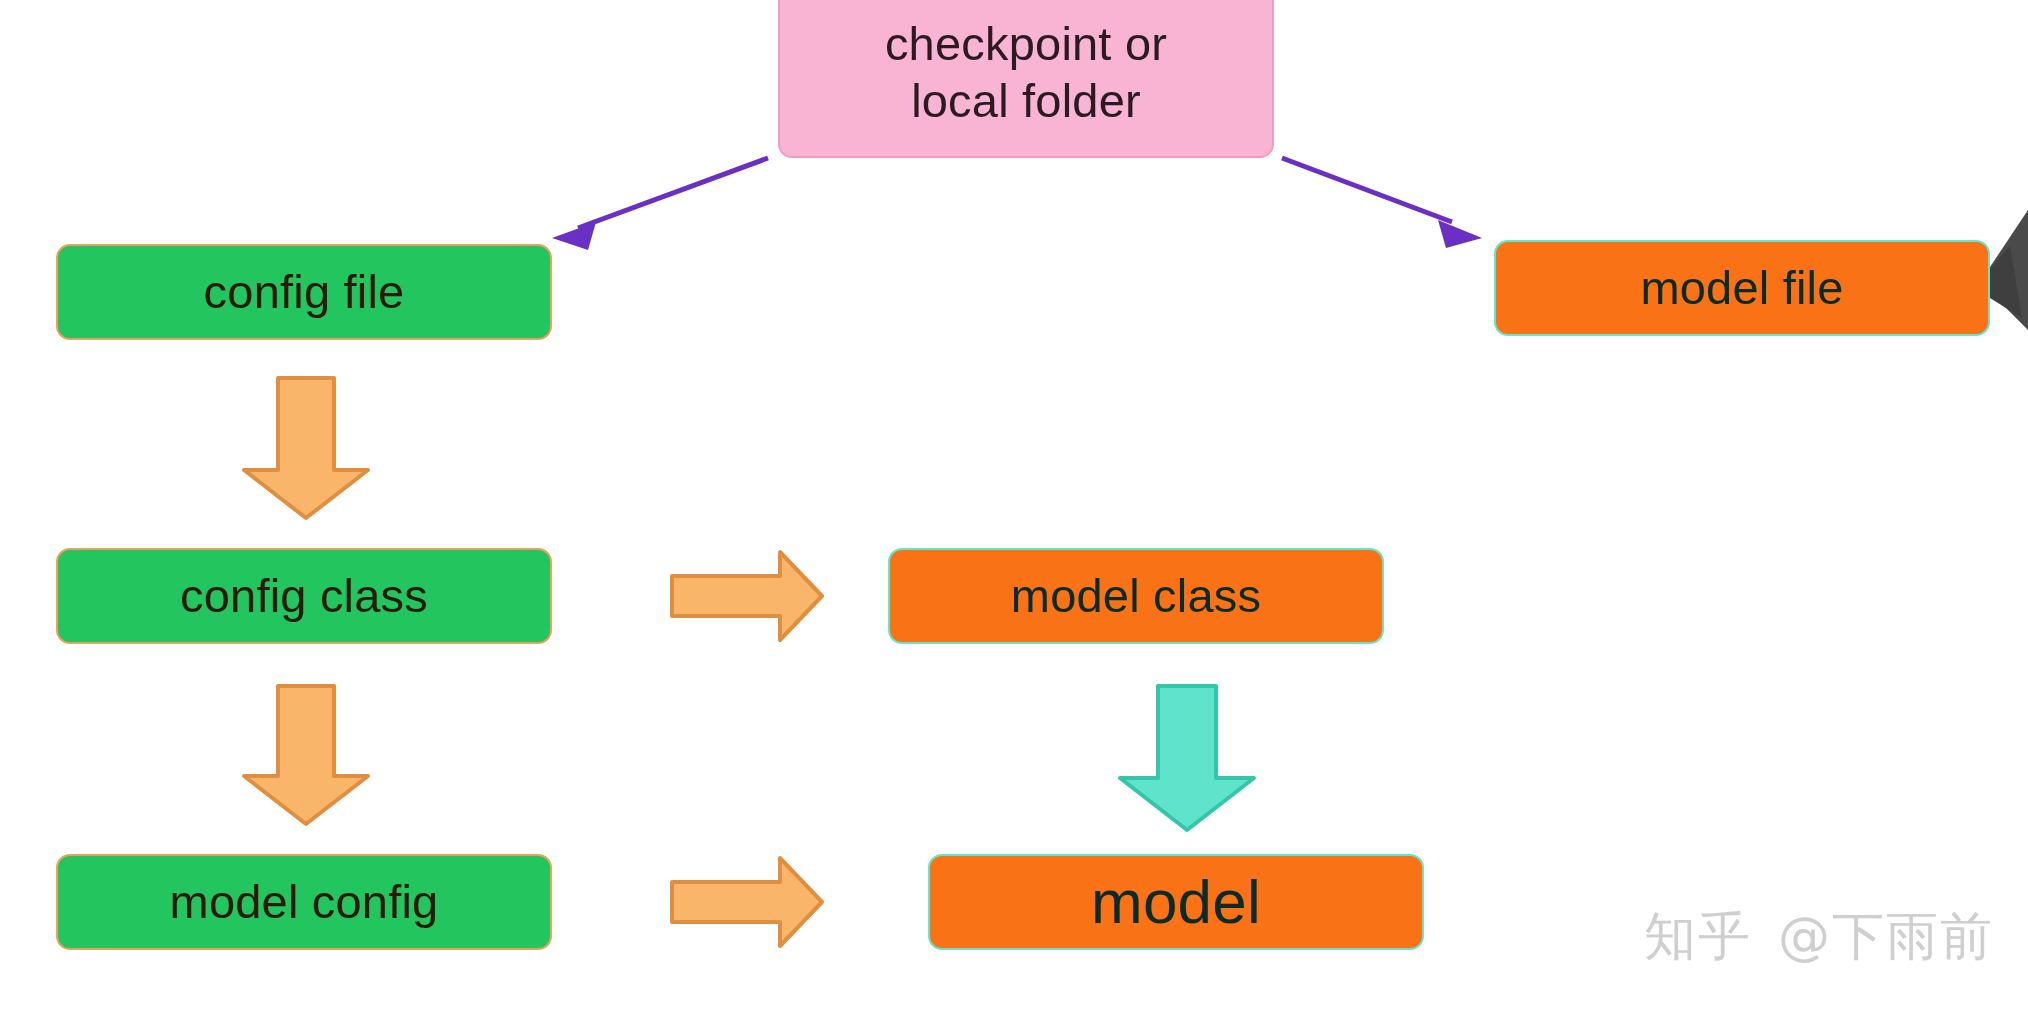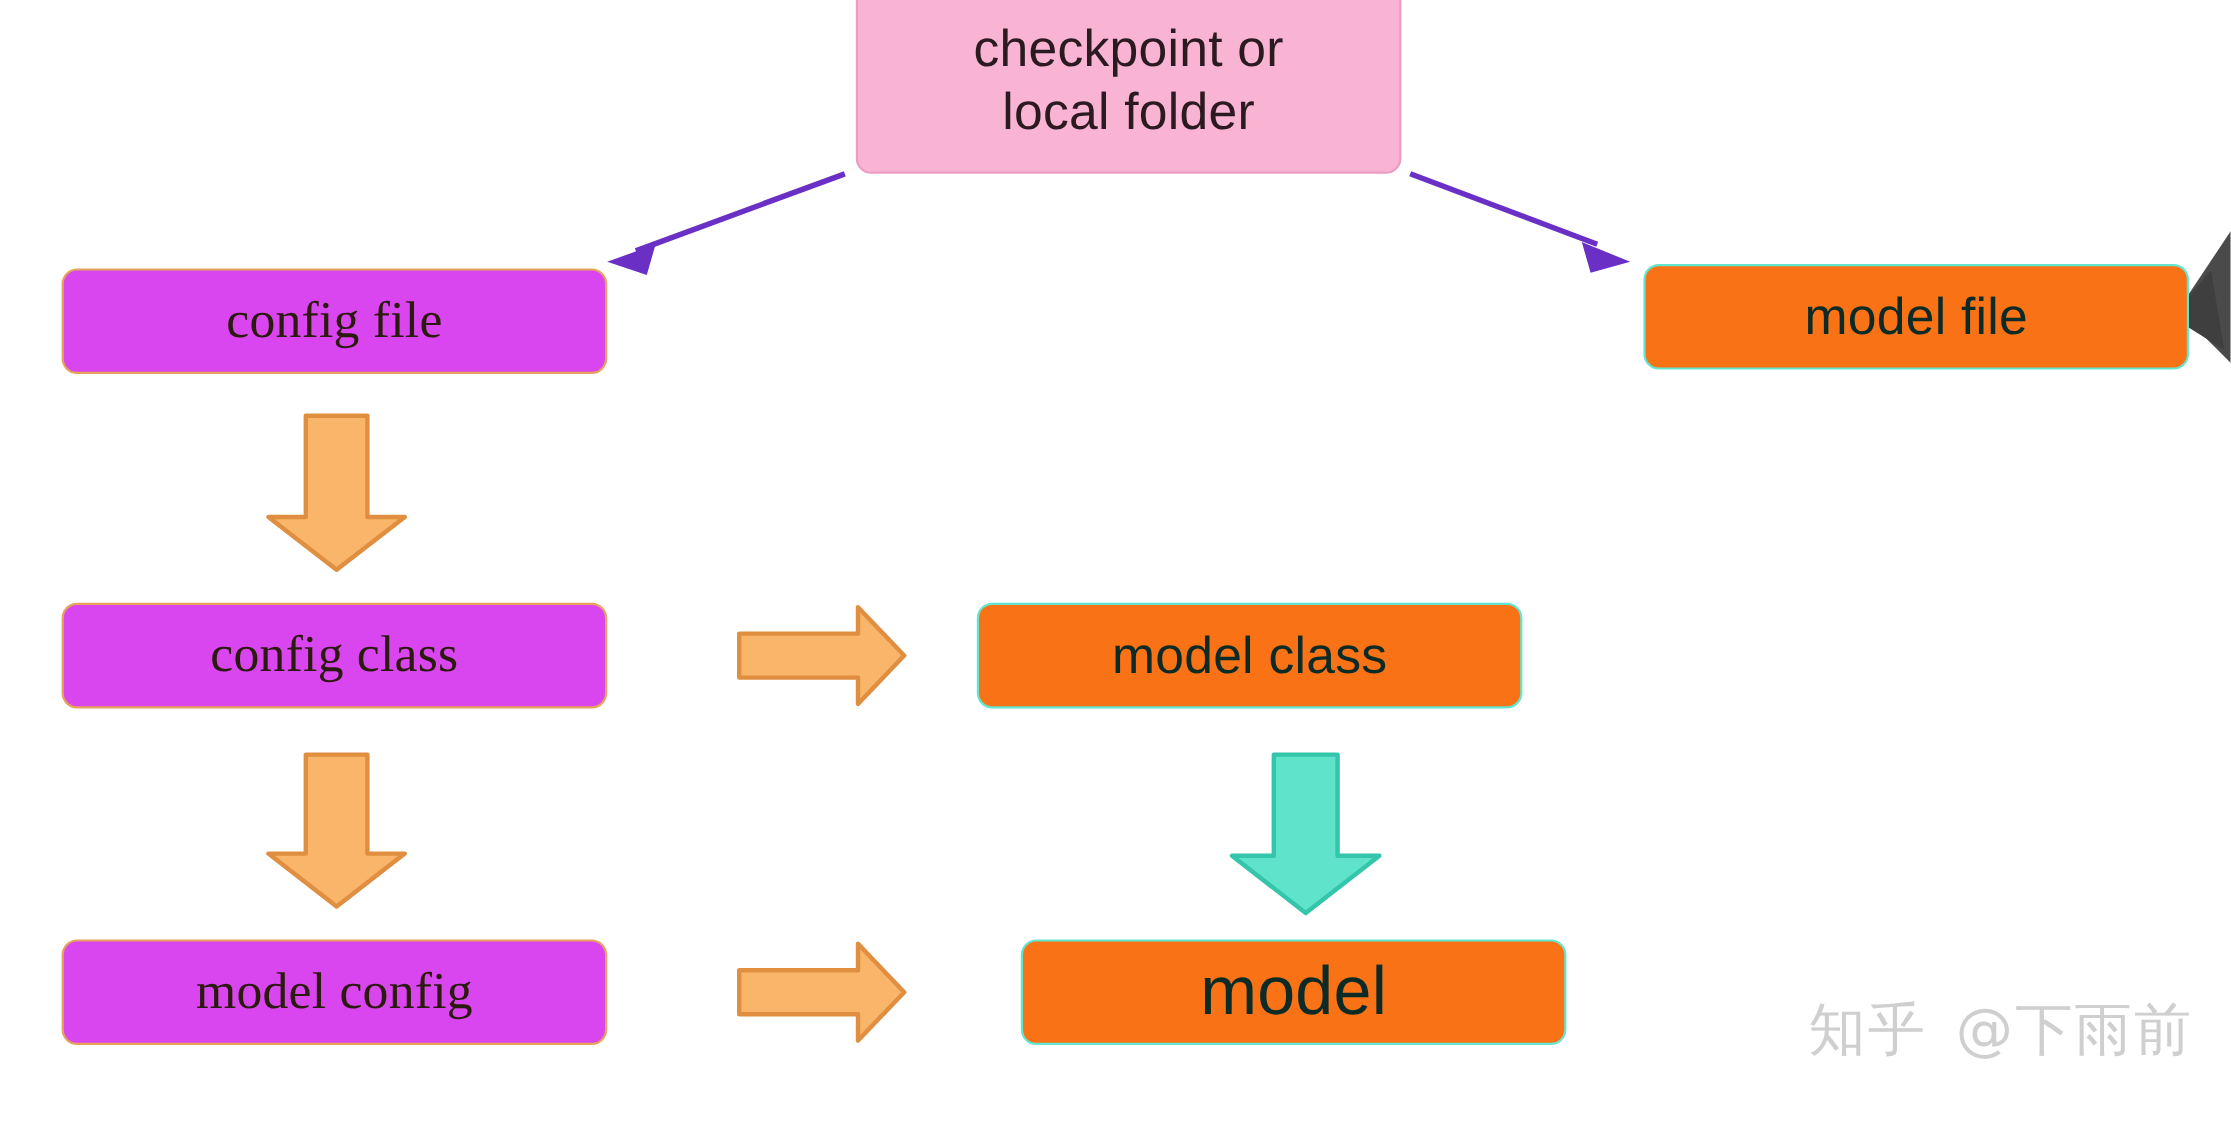--- a/index.html
+++ b/index.html
@@ -26,24 +26,23 @@
     line-height: 1.22;
     white-space: pre-line;
     letter-spacing: 0.2px;
   }
   .node-pink {
     background: #F9B4D4;
     border: 2px solid #EE9CC4;
     color: #2b1a20;
   }
   .node-orange {
-    background: #d946ef;
+    background: #22c55e;
     border: 2.5px solid #E8A25C;
     color: #2b1a0e;
-    font-family: Liberation Serif, serif;
   }
   .node-teal {
     background: #f97316;
     border: 2px solid #63E6CE;
     color: #0c2b26;
   }
   .node-label {
     display: block;
   }
   svg.layer {

